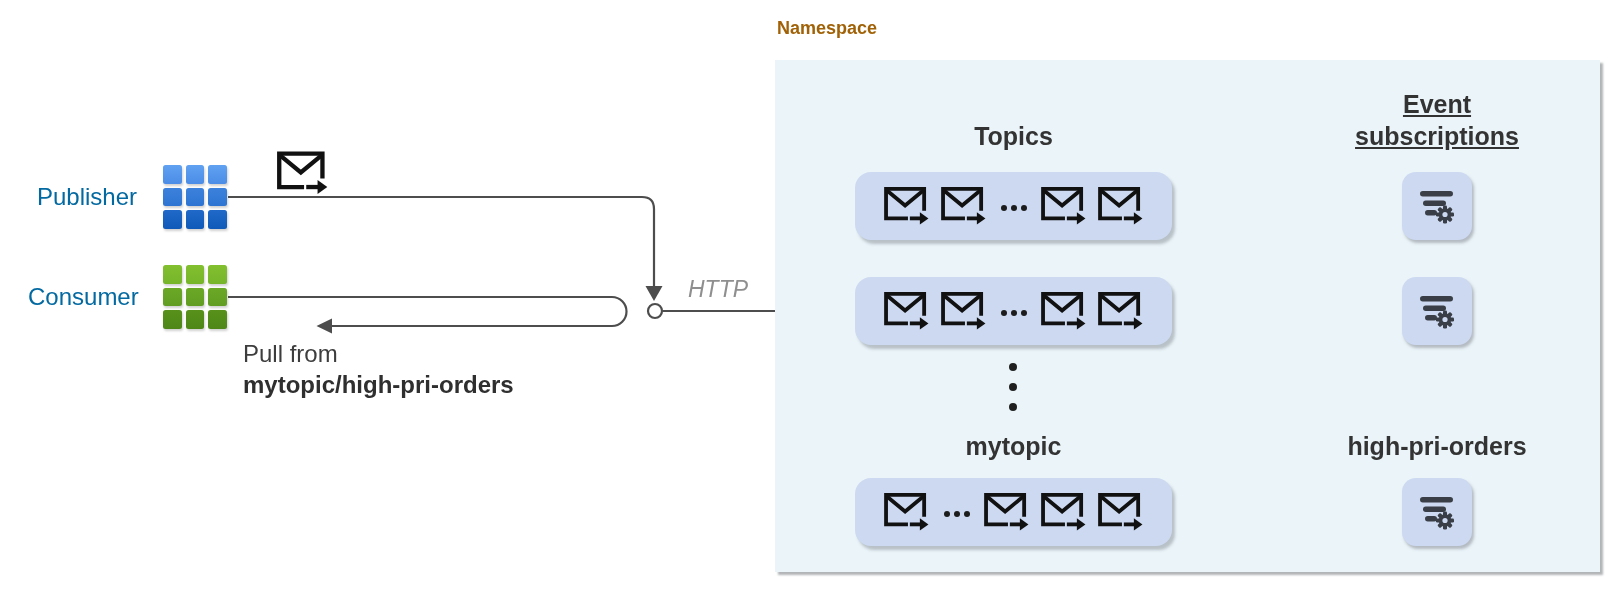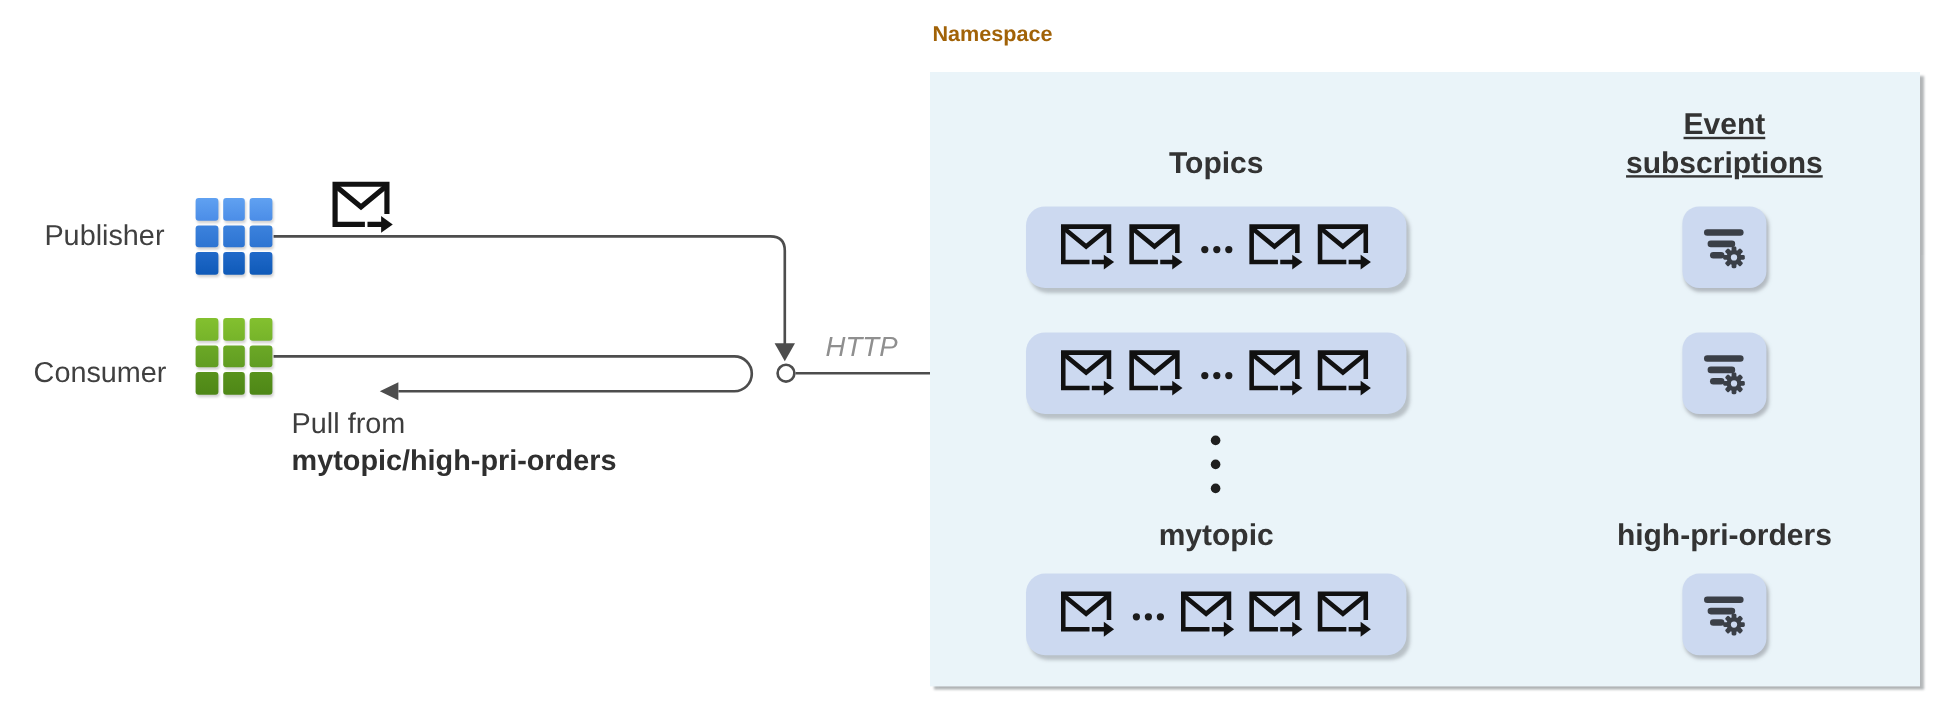--- a/index.html
+++ b/index.html
@@ -3,23 +3,23 @@
 <meta charset="utf-8">
 <style>
   html,body{margin:0;padding:0;background:#fff;}
   .canvas{
     position:relative;width:1623px;height:594px;background:#ffffff;
     font-family:"Liberation Sans", sans-serif;color:#333;overflow:hidden;
   }
   svg.connectors{position:absolute;left:0;top:0;width:1623px;height:594px;pointer-events:none;}
 
   
-  .actor-label{position:absolute;font-size:24px;color:#404040;white-space:nowrap;}
+  .actor-label{position:absolute;font-size:24px;color:#0369a1;white-space:nowrap;}
   .publisher-label{left:37px;top:183px;}
-  .consumer-label{left:28px;top:297px;}
+  .consumer-label{left:28px;top:283px;}
 
   .grid-icon{position:absolute;width:64px;height:64px;display:grid;
     grid-template-columns:repeat(3,1fr);grid-template-rows:repeat(3,1fr);gap:4px;
     filter:drop-shadow(1.5px 2px 1px rgba(0,0,0,0.18));}
   .grid-icon span{border-radius:2.5px;display:block;}
   .grid-blue{left:163px;top:165px;}
   .grid-blue span:nth-child(-n+3){background:linear-gradient(#60a1f1,#4b8de7);}
   .grid-blue span:nth-child(n+4):nth-child(-n+6){background:linear-gradient(#3c82dc,#2d74d2);}
   .grid-blue span:nth-child(n+7){background:linear-gradient(#2069c9,#0f5ab8);}
   .grid-green{left:163px;top:265px;}

